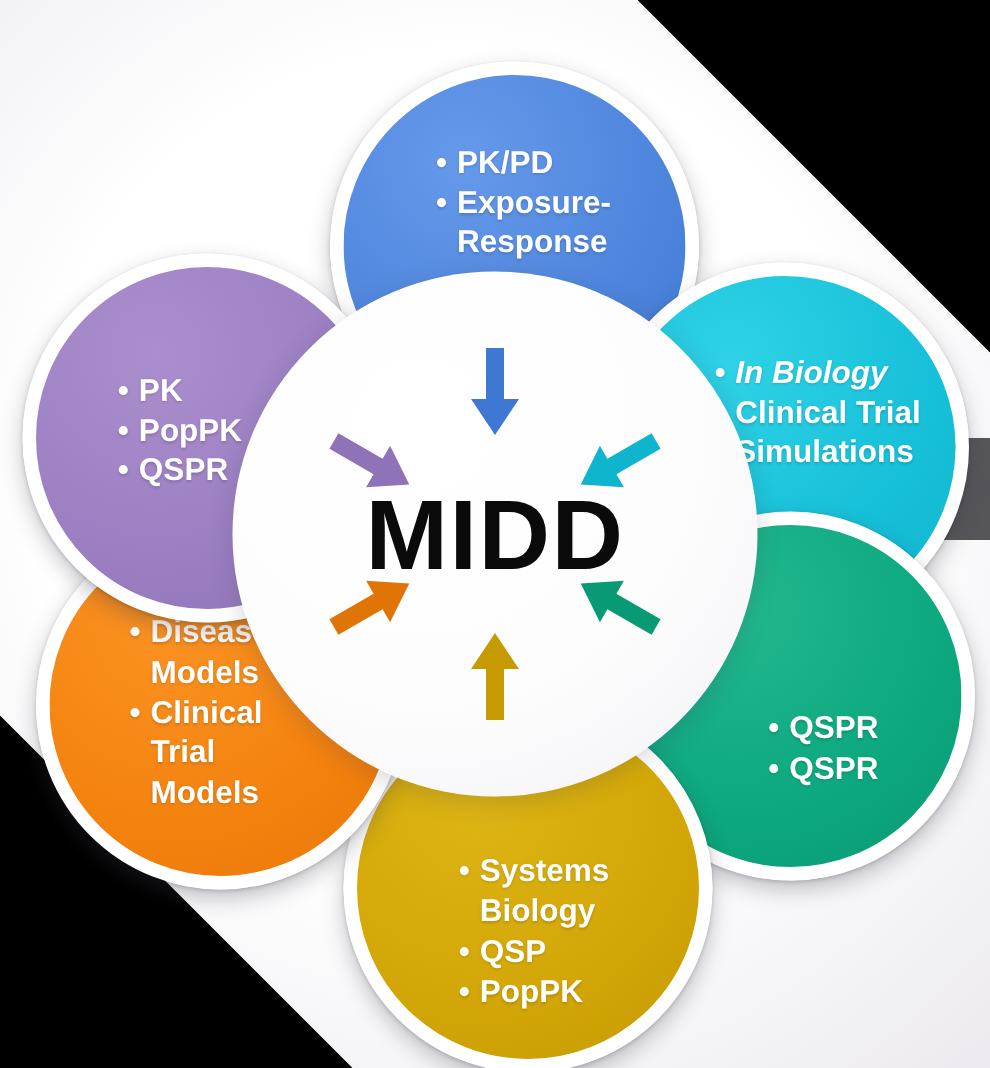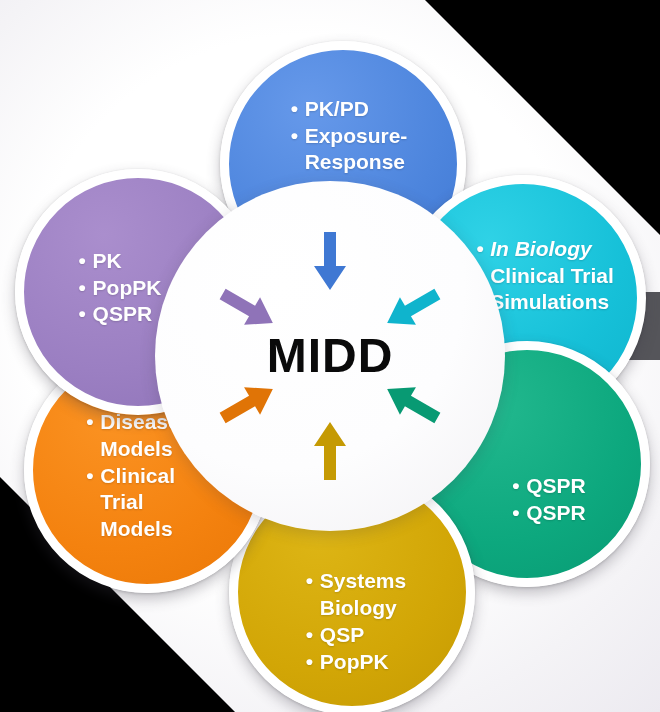--- a/index.html
+++ b/index.html
@@ -115,21 +115,21 @@
     height: 350px;
     border-radius: 50%;
     background: radial-gradient(circle at 36% 30%, #ffffff 0%, #fdfdfe 55%, #f1f0f3 100%);
     box-shadow: 0 4px 16px rgba(60,55,70,0.20);
     display: flex;
     align-items: center;
     justify-content: center;
     z-index: 5;
   }
   .hub-label {
-    font-size: 48px;
+    font-size: 66px;
     font-weight: bold;
     color: #0a0a0a;
     letter-spacing: 1px;
     line-height: 1;
   }
   
   .arrow-slot {
     position: absolute;
     left: 0; top: 0;
     width: 0; height: 0;

